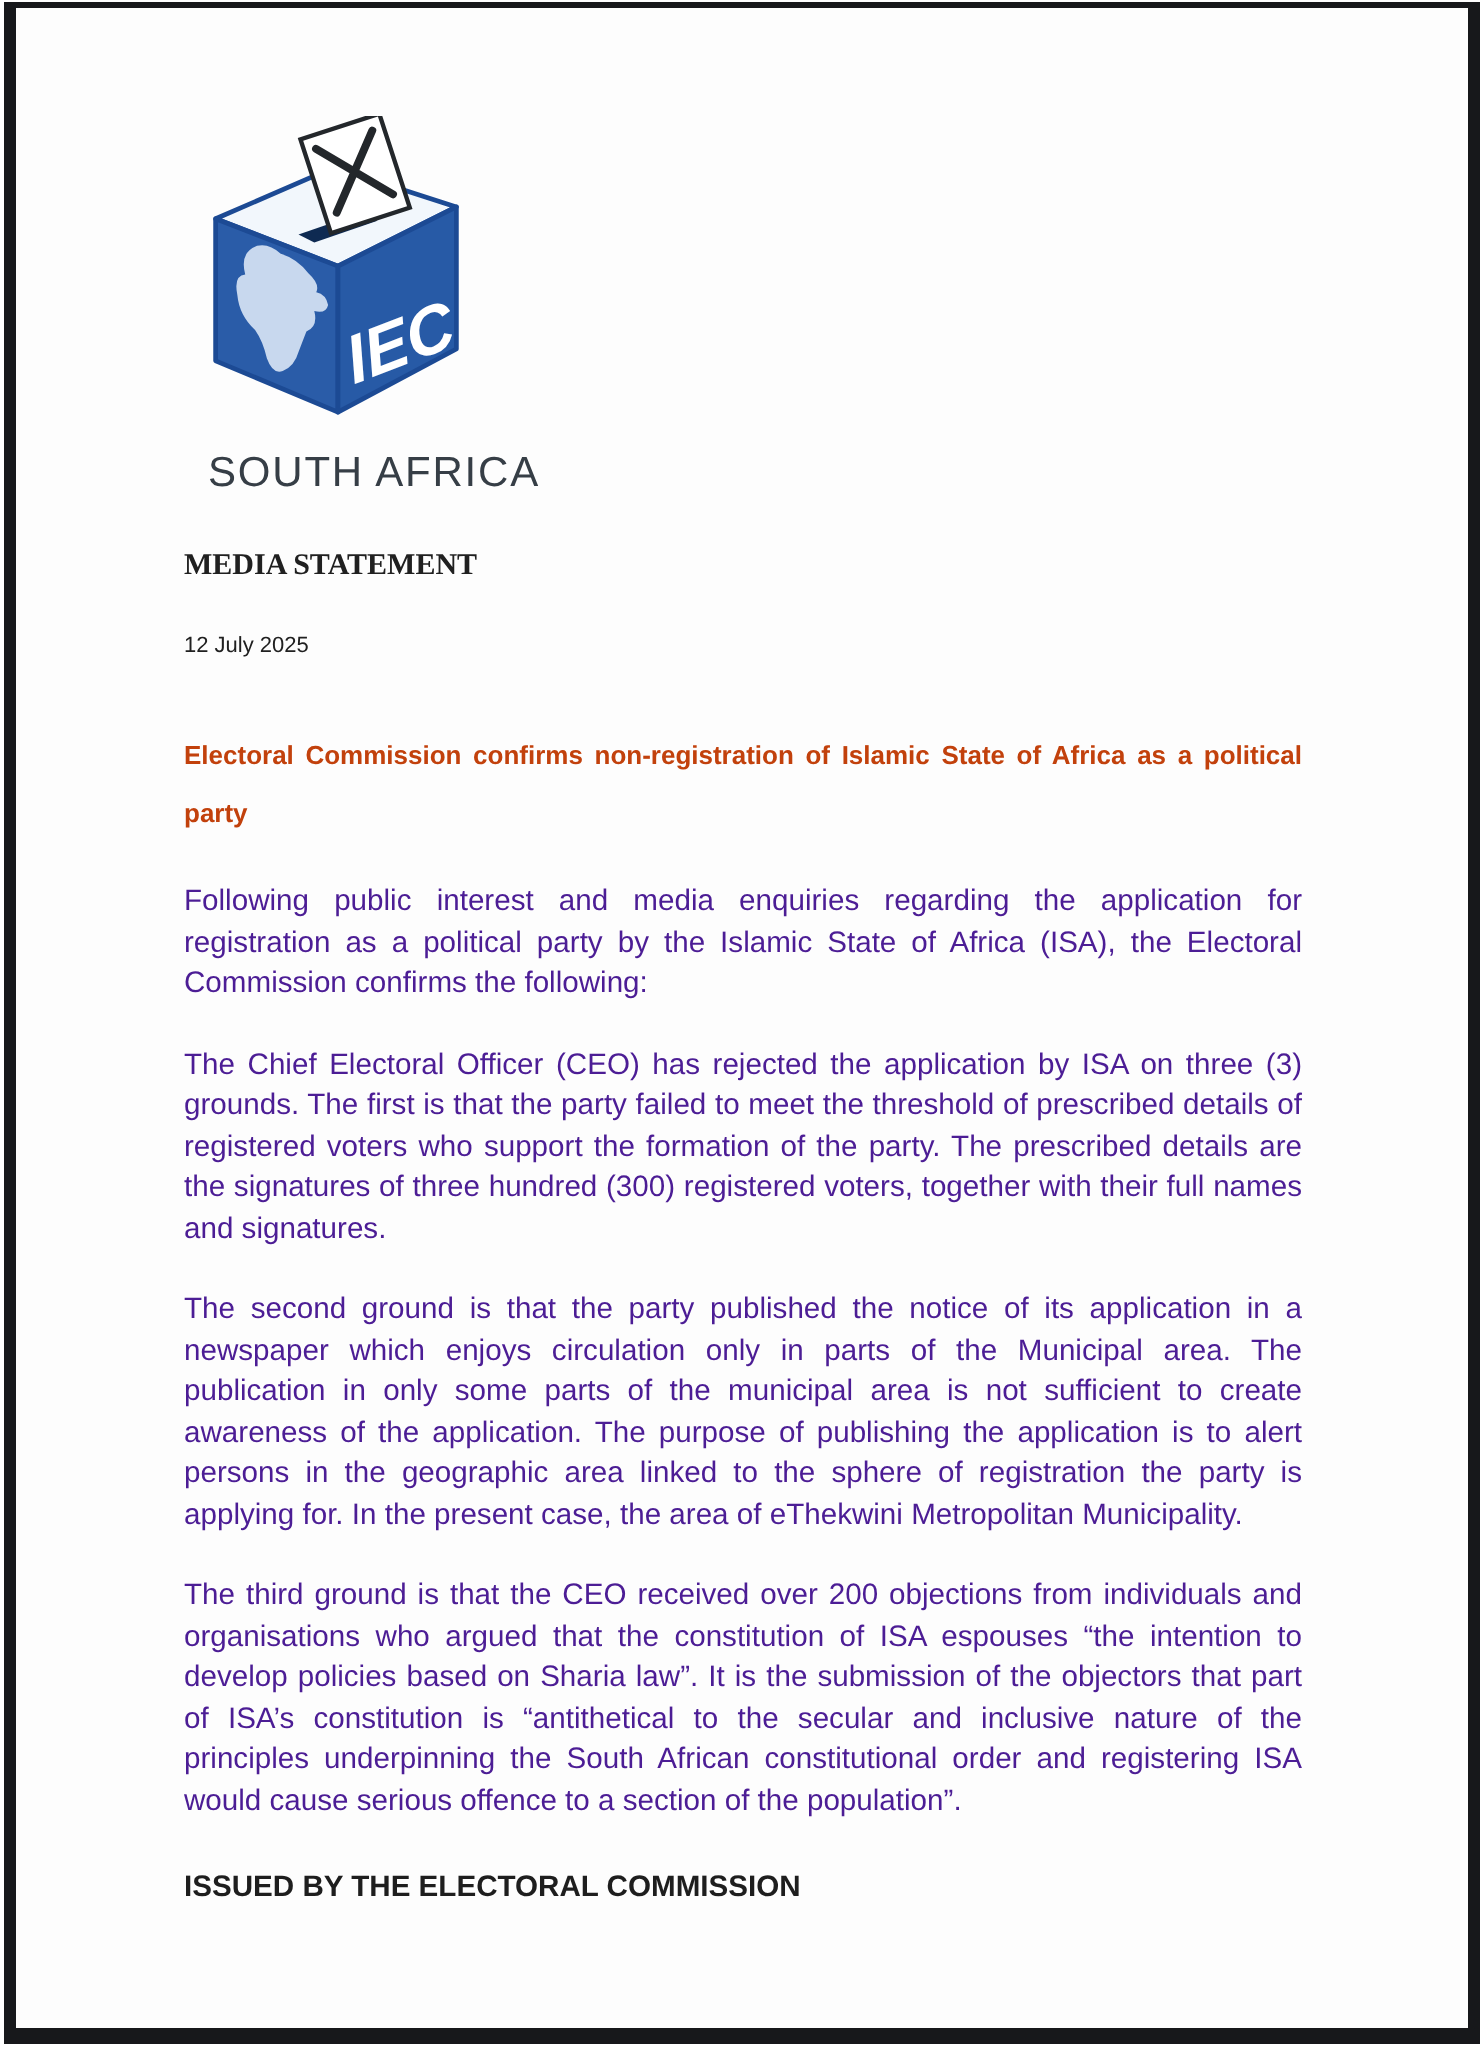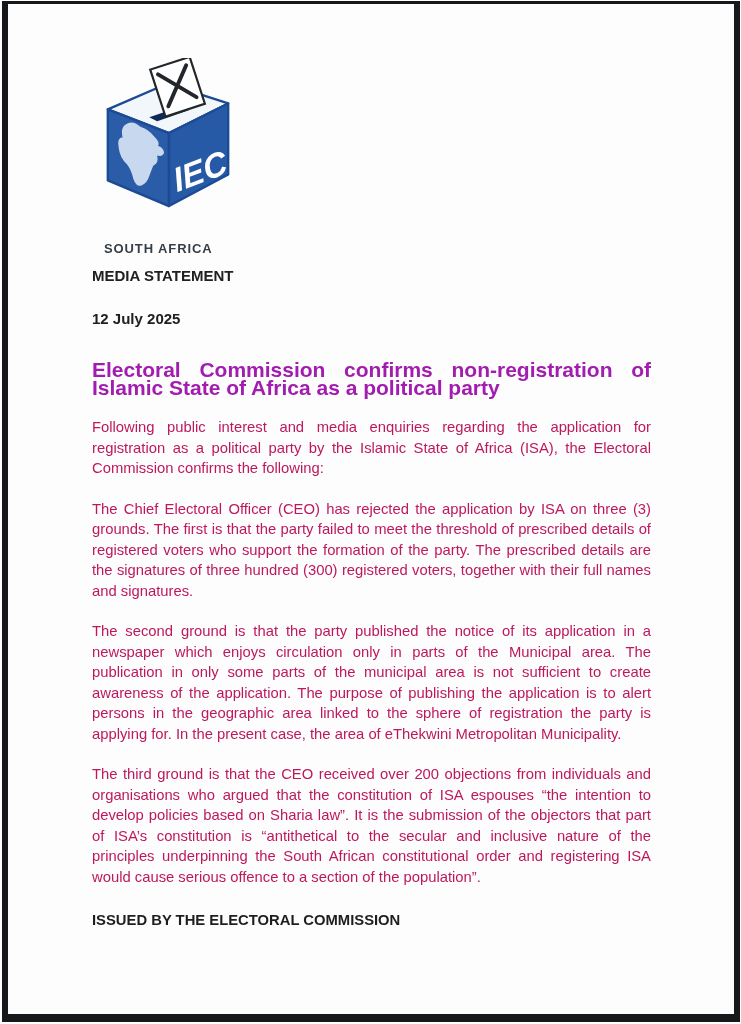--- a/index.html
+++ b/index.html
@@ -29,54 +29,55 @@
     position: absolute;
     top: 4px; left: 8px; right: 7px; bottom: 10px;
     background: #fdfdfd;
     box-sizing: border-box;
     padding: 54px 83px 0 84px;
     z-index: 1;
     color: #262626;
   }
   .logo-block { margin-left: 2px; }
   .country {
-    margin-top: 21px;
+    margin-top: 4px;
     margin-left: 10px;
-    font-size: 13px;
-    font-weight: bold;
+    font-size: 21px;
+    font-weight: normal;
     letter-spacing: 0.9px;
     color: #363e46;
   }
   .kicker-block {
-    margin-top: 10px;
+    margin-top: 24px;
     font-size: 15px;
     line-height: 20px;
     color: #202020;
+    font-family: Liberation Serif, serif;
   }
   .kicker { font-weight: bold; }
   .date-line {
     margin-top: 24px;
-    font-size: 15px;
-    font-weight: bold;
+    font-size: 11px;
+    font-weight: normal;
     color: #202020;
   }
   .doc-title {
     margin-top: 34px;
-    font-size: 21px;
+    font-size: 13px;
     font-weight: bold;
-    line-height: 18px;
+    line-height: 29px;
     text-align: justify;
-    color: #a21caf;
+    color: #c2410c;
   }
   .para {
     margin-top: 20px;
     font-size: 14.8px;
     line-height: 20.5px;
     text-align: justify;
-    color: #be185d;
+    color: #4c1d95;
   }
   .footer-block {
     margin-top: 22px;
     font-size: 14.8px;
     line-height: 22px;
   }
   .issued { font-weight: bold; color: #1e1e1e; }
 </style>
 </head>
 <body>

